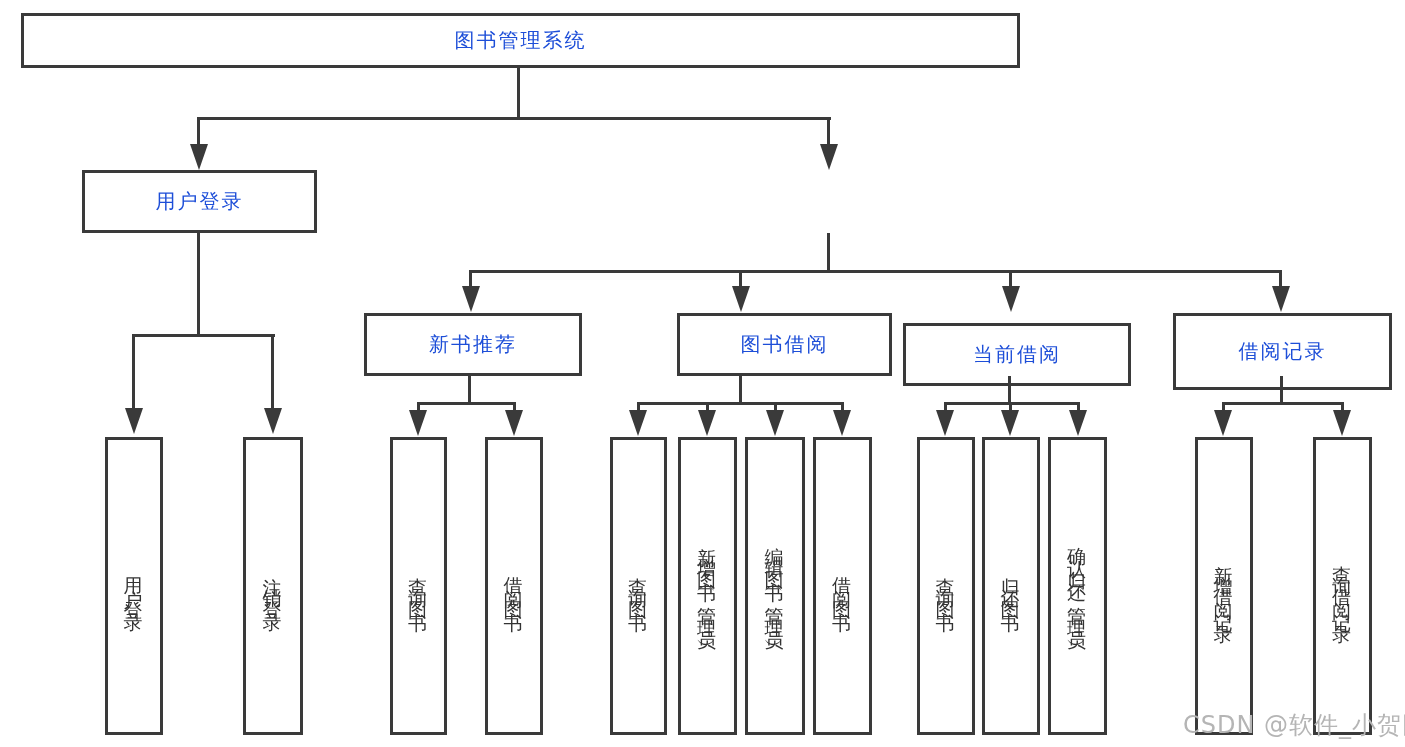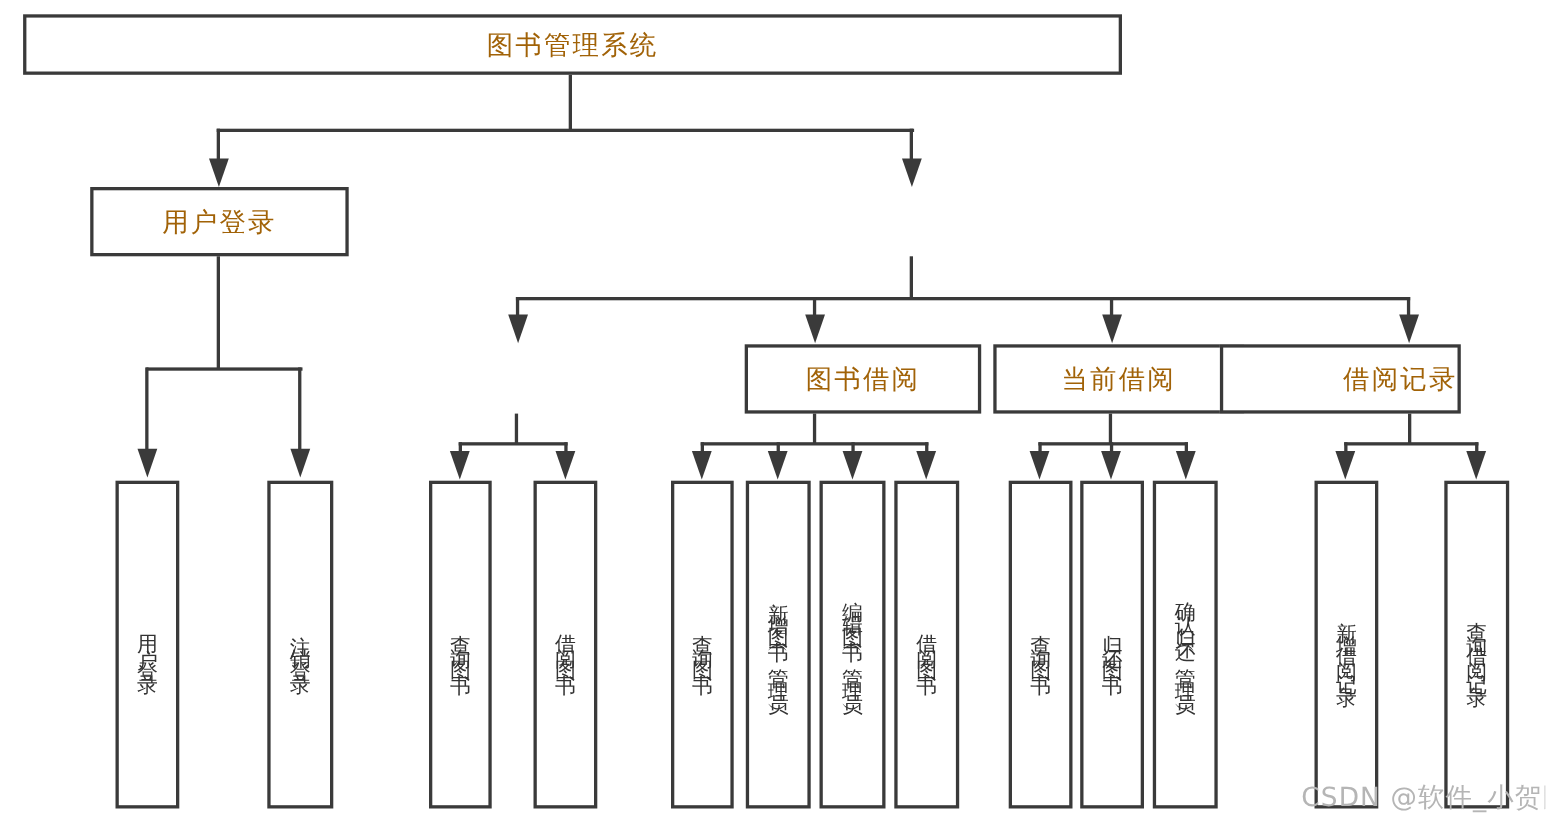--- a/index.html
+++ b/index.html
@@ -12,23 +12,23 @@
     font-family: "DejaVu Sans", "Liberation Sans", sans-serif;
   }
   .hbox {
     position: absolute;
     box-sizing: border-box;
     border: 3px solid #3a3a3a;
     background: #ffffff;
     display: flex;
     align-items: center;
     justify-content: center;
-    font-size: 24px;
+    font-size: 20px;
     letter-spacing: 2px;
-    color: #a16207;
+    color: #1d4ed8;
     white-space: nowrap;
   }
   .vbox {
     position: absolute;
     box-sizing: border-box;
     border: 3px solid #3a3a3a;
     background: #ffffff;
     top: 437px;
     height: 298px;
     display: flex;
@@ -94,27 +94,30 @@
   <div class="line" style="left:469px; top:270px; width:813px; height:3px;"></div>
   <div class="line" style="left:469px; top:270px; width:3px; height:18px;"></div>
   <div class="line" style="left:739px; top:270px; width:3px; height:18px;"></div>
   <div class="line" style="left:1009px; top:270px; width:3px; height:18px;"></div>
   <div class="line" style="left:1279px; top:270px; width:3px; height:18px;"></div>
   <div class="arrow" style="left:462px; top:286px;"></div>
   <div class="arrow" style="left:732px; top:286px;"></div>
   <div class="arrow" style="left:1002px; top:286px;"></div>
   <div class="arrow" style="left:1272px; top:286px;"></div>
 
+  <div class="hbox" style="left:364px; top:313px; width:218px; height:63px;">
+    <span>新书推荐</span>
+  </div>
   <div class="hbox" style="left:633px; top:313px; width:215px; height:63px;margin-left:44px;">
     <span>图书借阅</span>
   </div>
-  <div class="hbox" style="left:903px; top:313px; width:228px; height:63px;">
+  <div class="hbox" style="left:903px; top:323px; width:228px; height:63px;">
     <span>当前借阅</span>
   </div>
-  <div class="hbox" style="left:1109px; top:313px; width:219px; height:63px;justify-content:flex-end;">
+  <div class="hbox" style="left:1173px; top:313px; width:219px; height:77px;">
     <span>借阅记录</span>
   </div>
 
   <div class="line" style="left:468px; top:376px; width:3px; height:28px;"></div>
   <div class="line" style="left:417px; top:402px; width:99px; height:3px;"></div>
   <div class="line" style="left:417px; top:402px; width:3px; height:10px;"></div>
   <div class="line" style="left:513px; top:402px; width:3px; height:10px;"></div>
   <div class="arrow" style="left:409px; top:410px;"></div>
   <div class="arrow" style="left:505px; top:410px;"></div>
 

